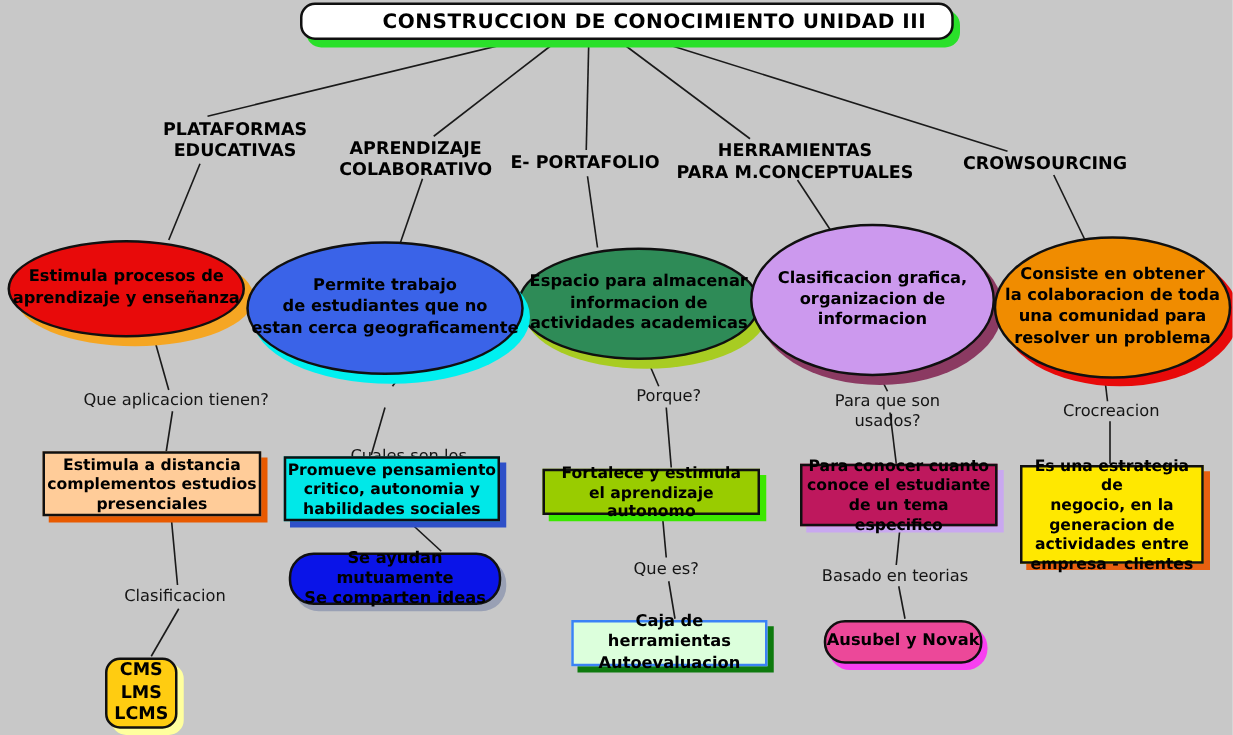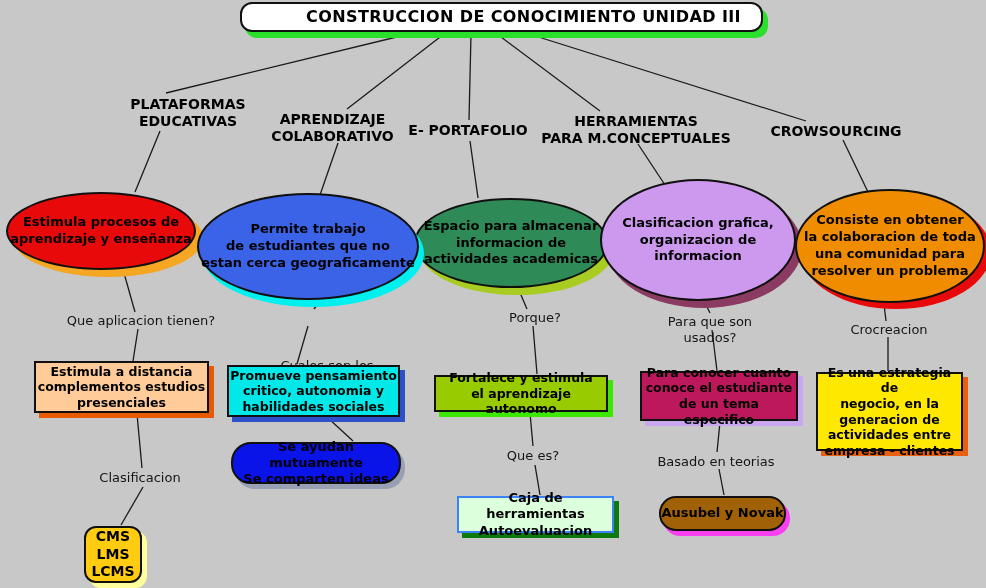--- a/index.html
+++ b/index.html
@@ -45,21 +45,21 @@
   .bx-5{left:816px;top:372px;width:147px;height:79px;background:#ffe800;box-shadow:5px 5px 0 #e86010;}
   .sq-1{left:80px;top:470px;width:120px;}
   .sq-3{left:501px;top:448px;width:64px;}
   .sq-4{left:656px;top:454px;width:120px;}
   .sb-1{left:84px;top:526px;width:58px;height:57px;background:#ffcc11;border:2px solid #101010;
         border-radius:12px;box-shadow:5px 5px 0 #ffff9e;font-size:14px;font-weight:bold;}
   .sb-2{left:231px;top:442px;width:170px;height:42px;background:#0a14e8;border:2px solid #101010;
         border-radius:20px;box-shadow:4px 5px 0 #99a0b4;font-size:13px;font-weight:bold;}
   .sb-3{left:457px;top:496px;width:157px;height:37px;background:#dcffdc;border:2px solid #3b82f6;
         box-shadow:5px 5px 0 #0e7a0e;font-size:13px;font-weight:bold;}
-  .sb-4{left:659px;top:496px;width:127px;height:35px;background:#a16207;border:2px solid #101010;
+  .sb-4{left:659px;top:496px;width:127px;height:35px;background:#ec4899;border:2px solid #101010;
         border-radius:17px;box-shadow:4px 5px 0 #f840f0;font-size:13px;font-weight:bold;}
 </style>
 </head>
 <body>
 
 <div class="stage">
 
   <svg class="lines" width="986" height="588" viewBox="0 0 986 588">
     <g stroke="#1a1a1a" stroke-width="1.3" fill="none">
 

